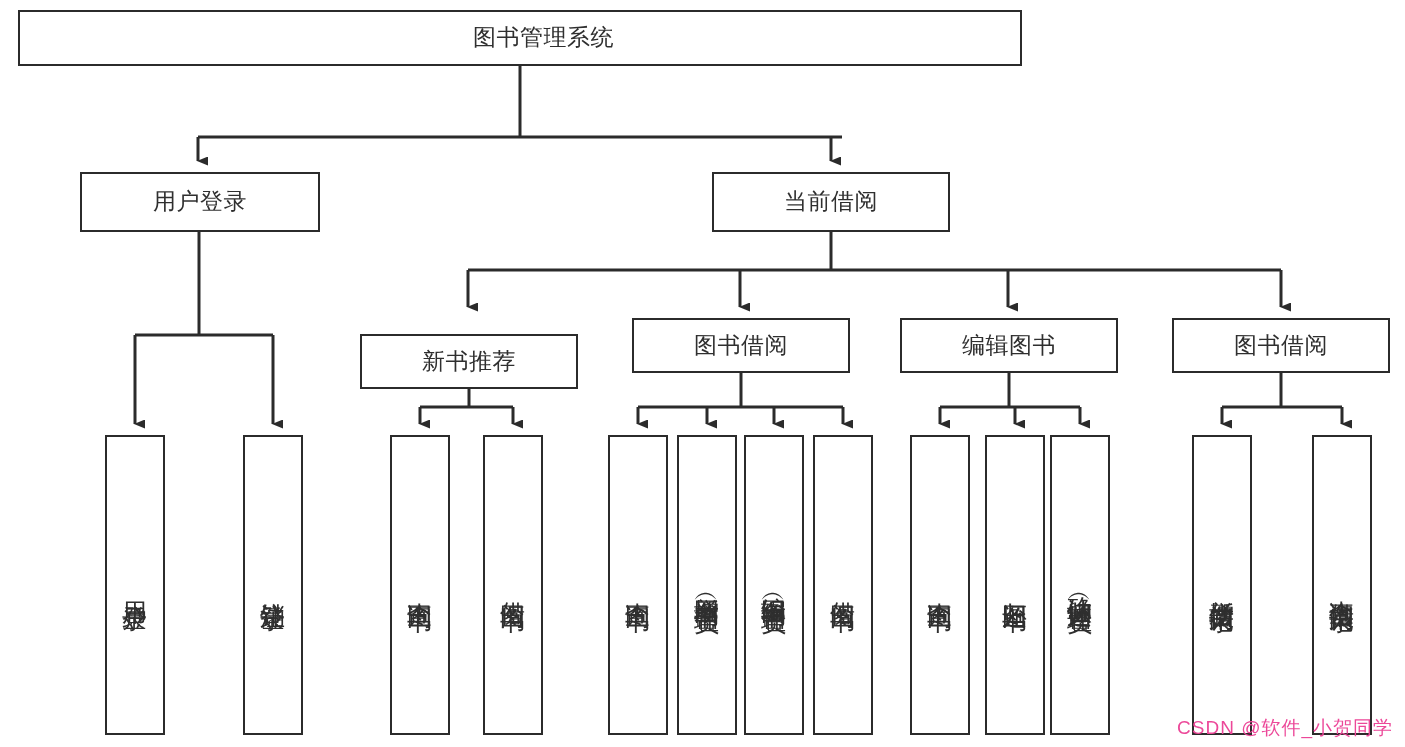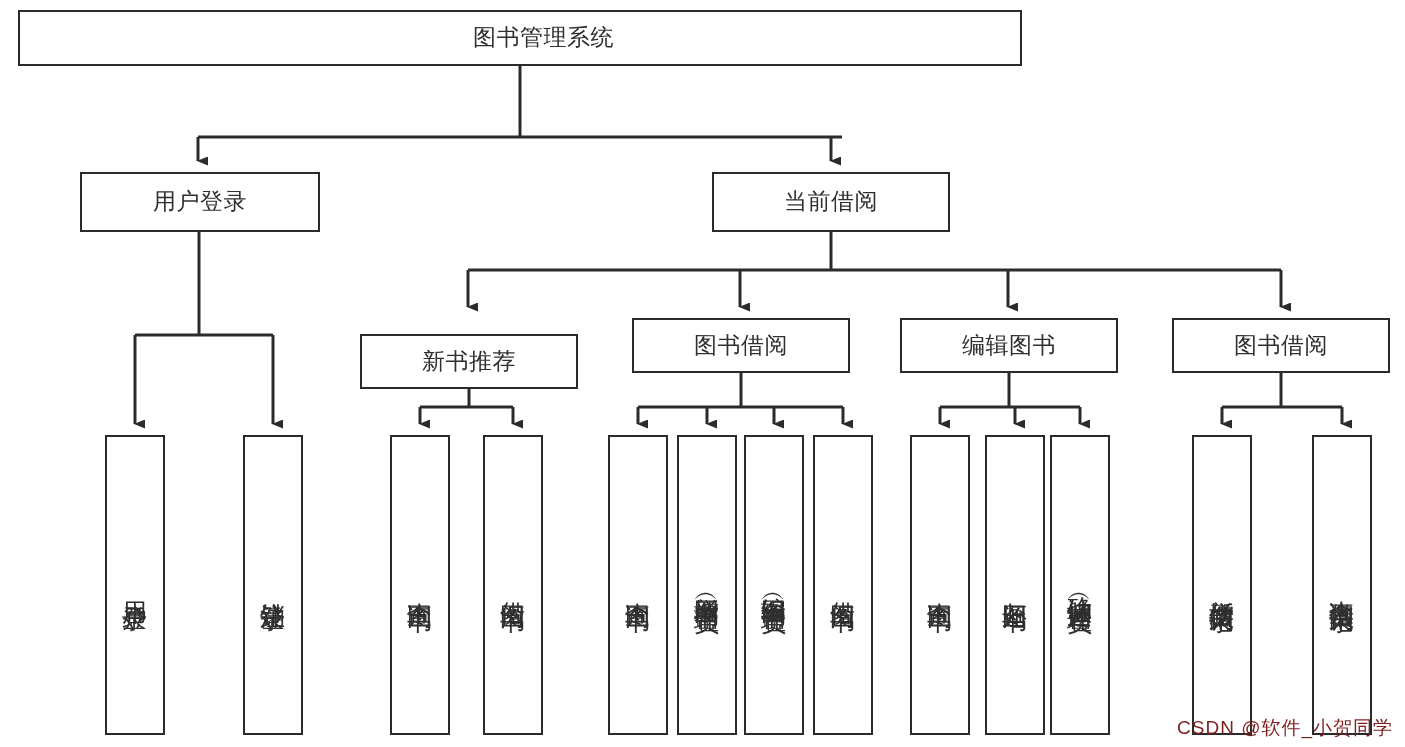--- a/index.html
+++ b/index.html
@@ -53,21 +53,21 @@
   }
   .node.vert > span {
     display: block;
     white-space: nowrap;
   }
   #watermark {
     position: absolute;
     right: 12px;
     bottom: 6px;
     font-size: 19px;
-    color: #7f1d1d;
+    color: #ec4899;
     letter-spacing: 1px;
     z-index: 5;
     white-space: nowrap;
     font-family: "Liberation Sans", "DejaVu Sans", sans-serif;
     text-align: right;
   }
 </style>
 </head>
 <body>
 

